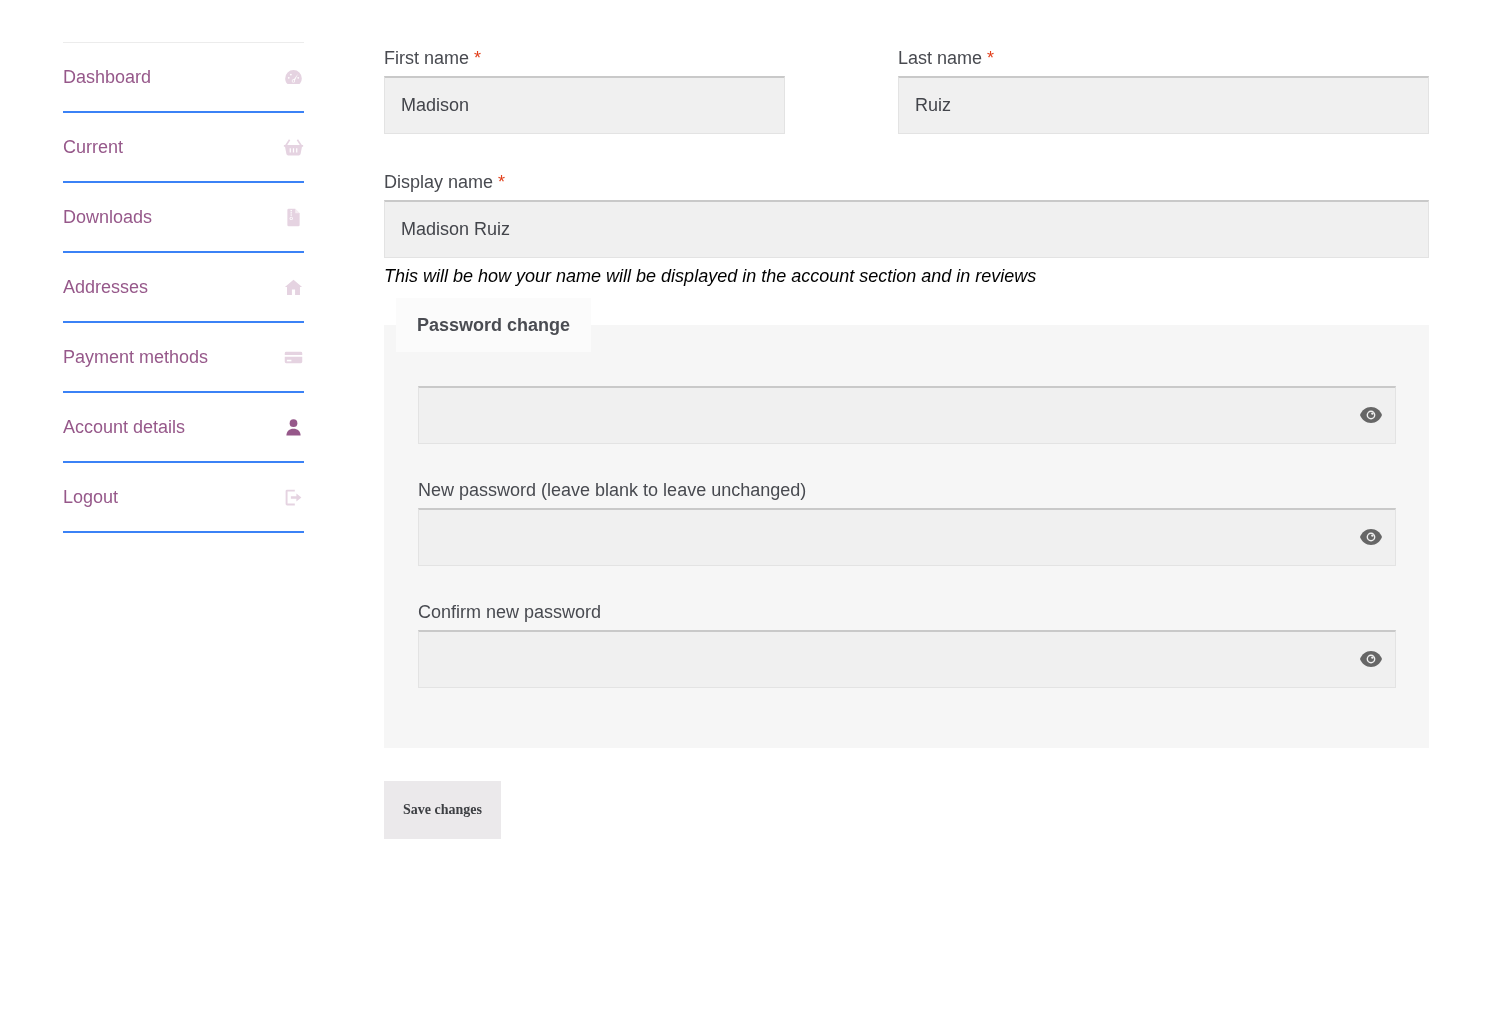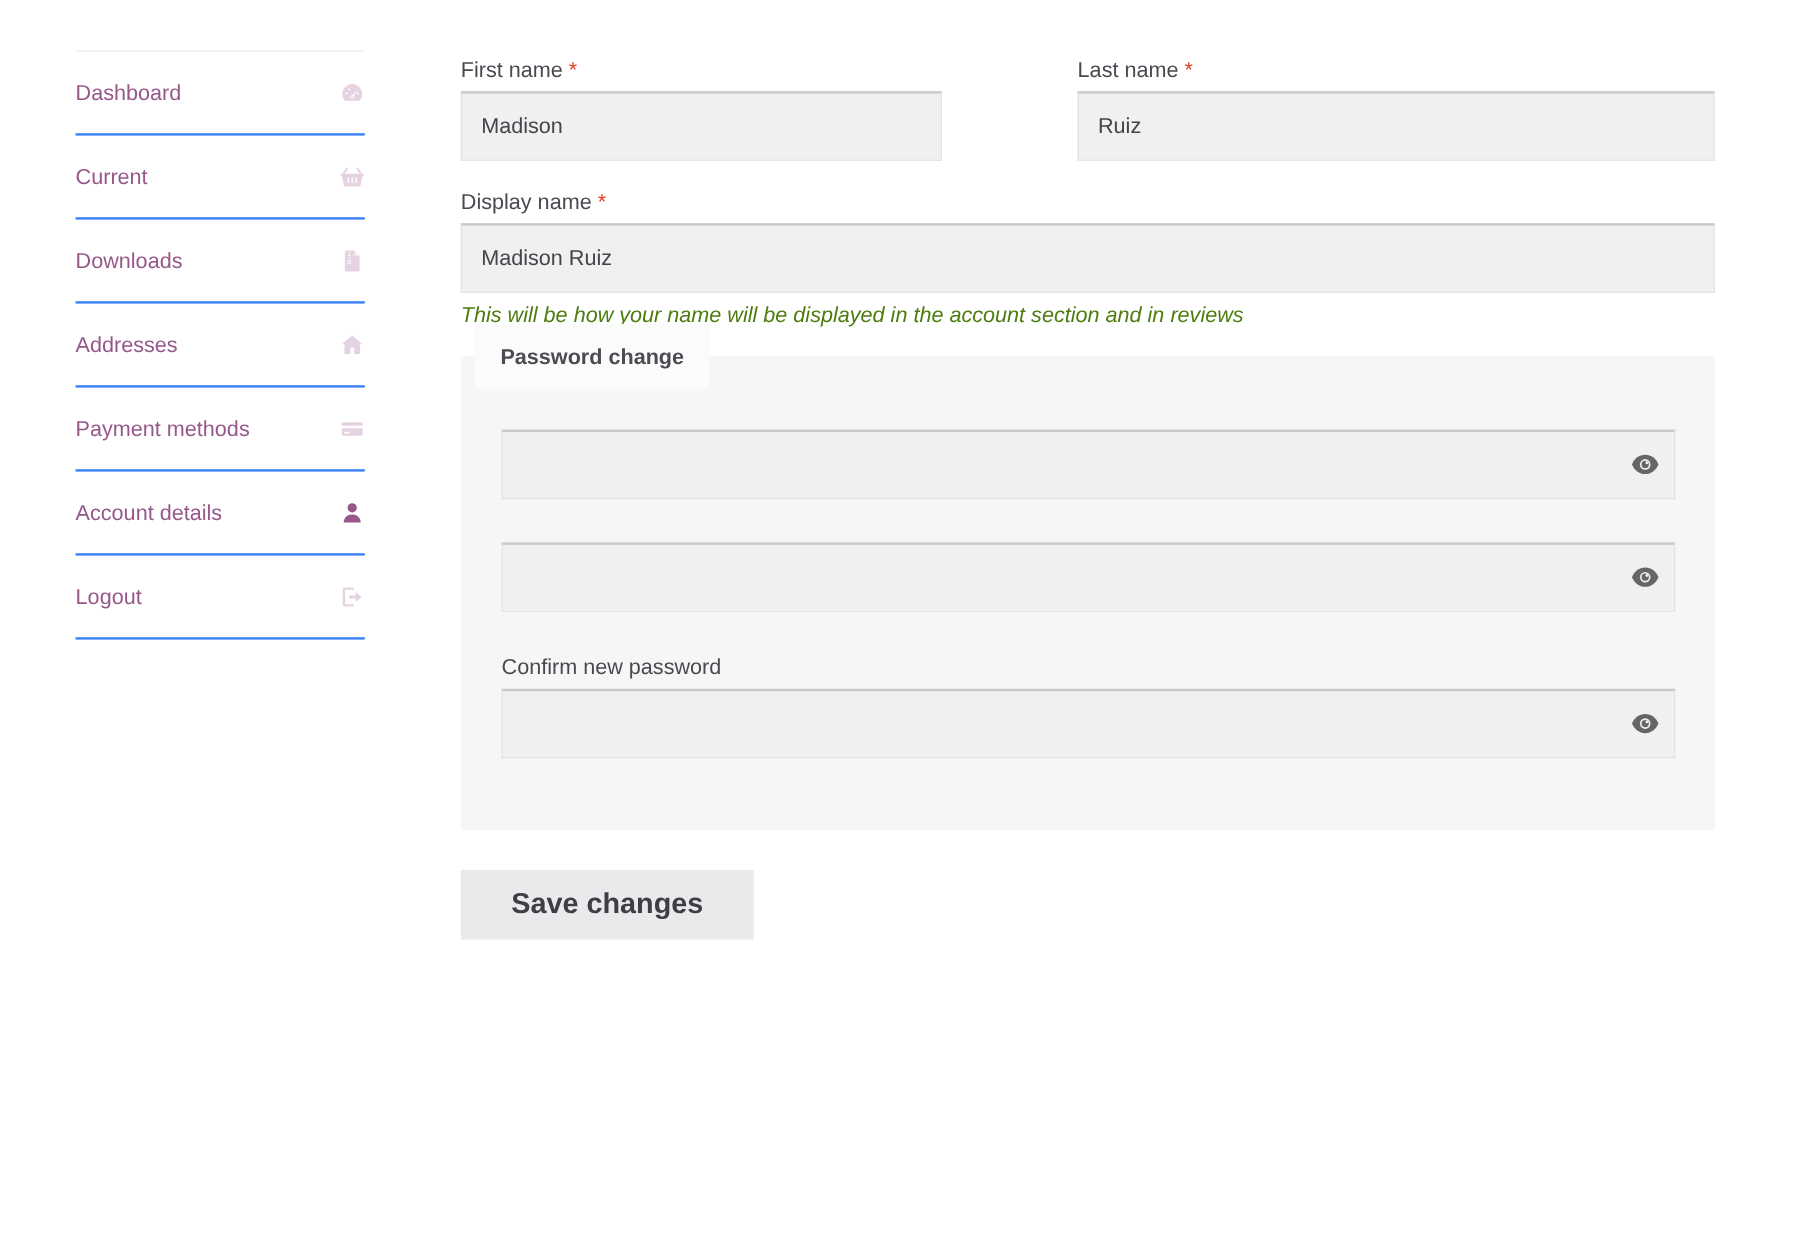--- a/index.html
+++ b/index.html
@@ -38,21 +38,21 @@
   .icon-muted { fill: #e5d3e1; }
   .icon-active { fill: #96588a; }
 
   
   .content {
     position: absolute;
     left: 384px;
     top: 48px;
     width: 1045px;
   }
-  .form-row { margin-bottom: 24px; }
+  .form-row { margin-bottom: 38px; }
   .name-row {
     display: flex;
     justify-content: space-between;
   }
   .col-first { width: 401px; }
   .col-last { width: 563px; padding-left: 32px; }
   .field-label {
     display: block;
     font-size: 18px;
     line-height: 21px;
@@ -71,21 +71,21 @@
     font-family: "Liberation Sans", sans-serif;
     font-size: 18px;
     color: #43454b;
     outline: none;
   }
   .helper-text {
     margin-top: 8px;
     font-size: 18px;
     line-height: 21px;
     font-style: italic;
-    color: #4d7c0f;
+    color: #000000;
   }
 
   
   .pw-fieldset {
     position: relative;
     border: none;
     background: #f6f6f6;
     margin-top: 23px;
     padding: 61px 33px 60px 34px;
   }
@@ -114,25 +114,25 @@
     padding: 0;
     cursor: pointer;
     line-height: 0;
   }
 
   
   .save-btn {
     margin-top: 33px;
     display: inline-block;
     height: 58px;
-    padding: 0 42px;
+    padding: 0 19px;
     background: #ebe9eb;
     border: none;
-    font-family: Liberation Sans, sans-serif;
-    font-size: 24px;
+    font-family: Liberation Serif, serif;
+    font-size: 14px;
     font-weight: bold;
     color: #3d3f43;
     cursor: pointer;
   }
 </style>
 </head>
 <body>
 
 <aside class="sidebar">
   <nav>
@@ -257,20 +257,21 @@
               <circle cx="12" cy="9" r="4.4" fill="#f0f0f0"></circle>
               <circle cx="12" cy="9" r="3" fill="#666"></circle>
               <circle cx="13.4" cy="7.6" r="1.2" fill="#f0f0f0"></circle>
             </svg>
           </span>
         </button>
       </div>
     </div>
 
     <div class="pw-row">
+      <label class="field-label">New password (leave blank to leave unchanged)</label>
       <div class="pw-wrap">
         <input class="text-input" type="password" style="">
         <button class="eye-btn">
           <span>
             <svg width="24" height="18" viewBox="0 0 24 18">
               <path d="M12 1C7 1 2.9 4.1 1 9c1.9 4.9 6 8 11 8s9.1-3.1 11-8c-1.9-4.9-6-8-11-8z" fill="#666"></path>
               <circle cx="12" cy="9" r="4.4" fill="#f0f0f0"></circle>
               <circle cx="12" cy="9" r="3" fill="#666"></circle>
               <circle cx="13.4" cy="7.6" r="1.2" fill="#f0f0f0"></circle>
             </svg>

